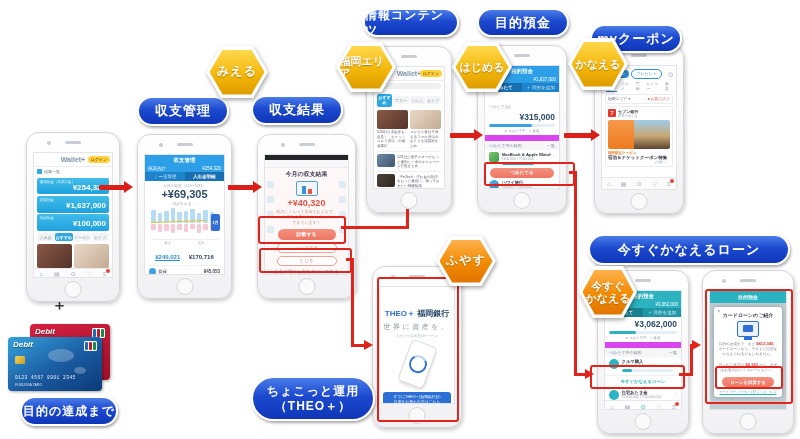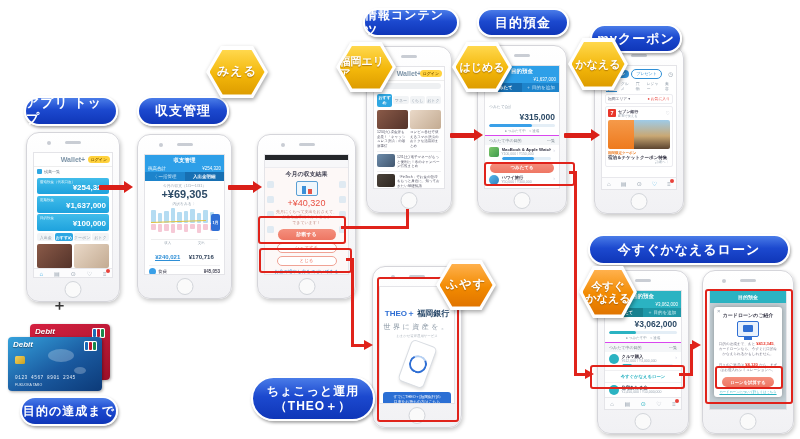--- a/index.html
+++ b/index.html
@@ -100,21 +100,21 @@
   
   .p3 .screen{background:#fdf8f7}
   .p3sb{flex:none;height:5px;background:#24262a}
   .p3nv{flex:none;height:7px;background:#f7f7f9;border-bottom:1px solid #ececf0}
   .p3title{font-size:6px;font-weight:bold;color:#445;text-align:center;margin-top:2px;flex:none}
   .p3chart{width:22px;height:15px;border:1.5px solid #5a9fd4;border-radius:2px;margin:2px auto 0;display:flex;
            align-items:flex-end;justify-content:center;gap:2px;padding:1.5px;background:#eef6fc;flex:none;box-sizing:border-box}
   .p3chart i{display:block}
   .b1{width:4px;height:8px;background:#3a8fd8}
   .b2{width:4px;height:5px;background:#e85548}
-  .p3amt{font-size:9px;font-weight:normal;color:#e85043;text-align:center;margin-top:1.5px;flex:none}
+  .p3amt{font-size:9px;font-weight:bold;color:#e85043;text-align:center;margin-top:1.5px;flex:none}
   .p3desc{font-size:4px;color:#c08a80;text-align:center;line-height:1.35;margin-top:1.5px;flex:none}
   .p3btn{width:58px;height:11px;margin:3.5px auto 0;background:linear-gradient(180deg,#f4907e,#ee7663);border-radius:7px;
          color:#fff;font-size:5px;font-weight:bold;display:flex;align-items:center;justify-content:center;flex:none}
   .p3pill{width:58px;height:8px;margin:3px auto 0;border:1px solid #f0a294;border-radius:5px;color:#ee7663;font-size:4.5px;
           display:flex;align-items:center;justify-content:center;background:#fff;flex:none}
   .p3link{font-size:4.5px;color:#2f8fd6;text-align:center;margin-top:3.5px;text-decoration:underline;flex:none}
   .scol{position:absolute;top:26px;bottom:26px;width:9px;display:flex;flex-direction:column;gap:8px;align-items:center;z-index:2}
   .scol i{width:7px;height:7px;background:#e0eaf2;border-radius:1.5px;display:block}
   .scol.l{left:1px}.scol.r{right:1px}
   .p3mid{position:relative;z-index:3;display:flex;flex-direction:column;flex:1}
@@ -122,21 +122,21 @@
   
   .p4search{flex:none;height:6px;margin:2px 3px;background:#eef0f2;border-radius:3px}
   .p4grid{flex:none;display:flex;gap:2px;margin:1px 3px}
   .p4card{flex:1;min-width:0}
   .p4card .img{height:19px;border-radius:2px}
   .ntx{font-size:3.5px;color:#556;line-height:1.3;margin-top:1px;display:block}
   .p4row{flex:none;display:flex;gap:2px;margin:2px 3px 0;border-top:1px solid #f0f0f2;padding-top:2px}
   .p4row .img{width:18px;height:13px;border-radius:2px;flex:none}
 
   
-  .amtwrap{flex:none;padding:2px 4px 2.5px;border-bottom:1px solid #d946ef}
+  .amtwrap{flex:none;padding:2px 4px 2.5px;border-bottom:6px solid #d946ef}
   .bigamt{font-size:8.5px;font-weight:bold;color:#2c4a66;text-align:right;display:block}
   .pbar{height:3px;background:#e4eef6;border-radius:2px;margin-top:2px;position:relative;overflow:hidden}
   .pbar i{position:absolute;left:0;top:0;bottom:0;background:#3aa0e8;border-radius:2px;display:block}
   .legend{font-size:3.5px;color:#8a97a4;text-align:center;margin-top:1.5px;display:block}
   .sec{flex:none;display:flex;justify-content:space-between;background:#f4f6f8;font-size:4px;color:#78848e;padding:2px 4px}
   .item{flex:none;display:flex;gap:2.5px;margin:2px 4px 0;align-items:flex-start}
   .iic{width:10px;height:10px;border-radius:2px;flex:none}
   .iicr{border-radius:50%}
   .item .tx{flex:1;min-width:0}
   .item .nm{font-size:4.3px;color:#334;font-weight:bold;display:block;white-space:nowrap;overflow:hidden}
@@ -274,41 +274,41 @@
         </div>
       </div>
   </div>
   <div class="hex gold" style="left:568px;top:38px;width:60px;height:52px">
     <div class="ho">
         <div class="hi">
           <span class="sm">かなえる</span>
         </div>
       </div>
   </div>
-  <div class="hex orange" style="left:436px;top:260px;width:60px;height:50px">
+  <div class="hex orange" style="left:436px;top:236px;width:60px;height:50px">
     <div class="ho">
         <div class="hi">
           <span>ふやす</span>
         </div>
       </div>
   </div>
   <div class="hex orange" style="left:579px;top:266px;width:58px;height:52px">
     <div class="ho">
         <div class="hi">
       <span class="sm">今すぐ</span>
       <span class="sm">かなえる</span>
     </div>
       </div>
   </div>
 
-  <div class="plabel" style="left:24px;top:96px;width:90px;height:26px">
-      <span>アプリ トップ</span>
-    </div>
   <div class="plabel" style="left:137px;top:96px;width:88px;height:26px">
       <span>収支管理</span>
+    </div>
+  <div class="plabel" style="left:251px;top:95px;width:88px;height:26px">
+      <span>収支結果</span>
     </div>
   <div class="plabel" style="left:363px;top:8px;width:92px;height:25px;font-size:12px">
       <span>情報コンテンツ</span>
     </div>
   <div class="plabel" style="left:477px;top:8px;width:88px;height:25px">
       <span>目的預金</span>
     </div>
   <div class="plabel" style="left:590px;top:24px;width:88px;height:25px">
       <span>myクーポン</span>
     </div>

